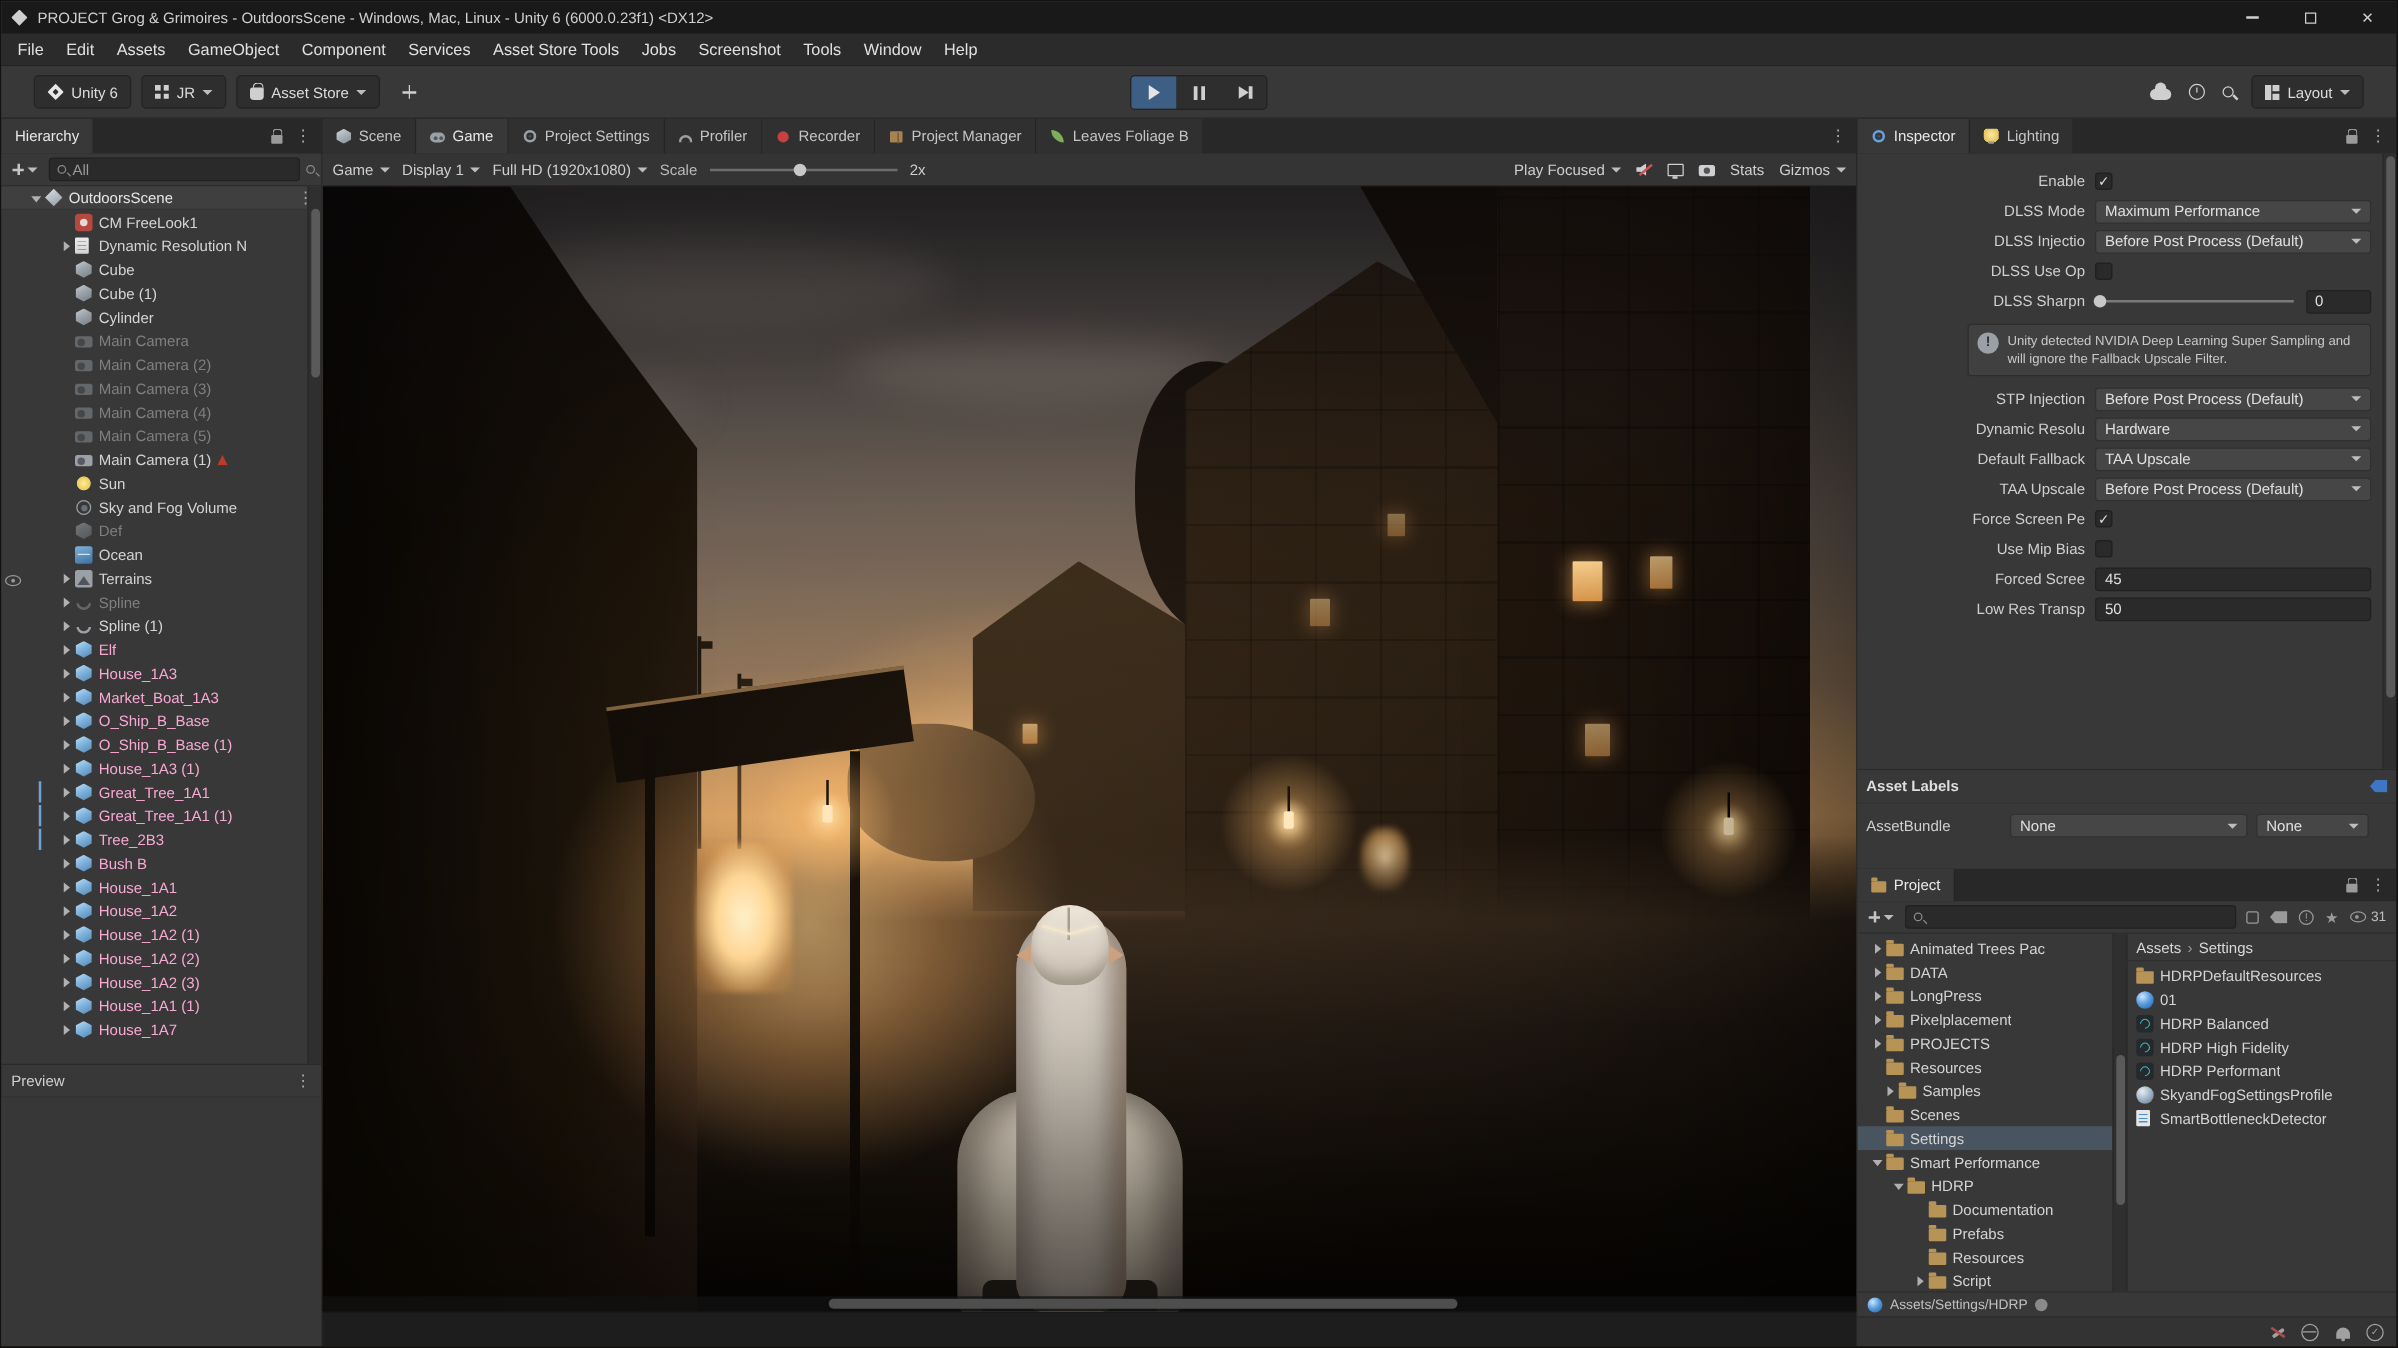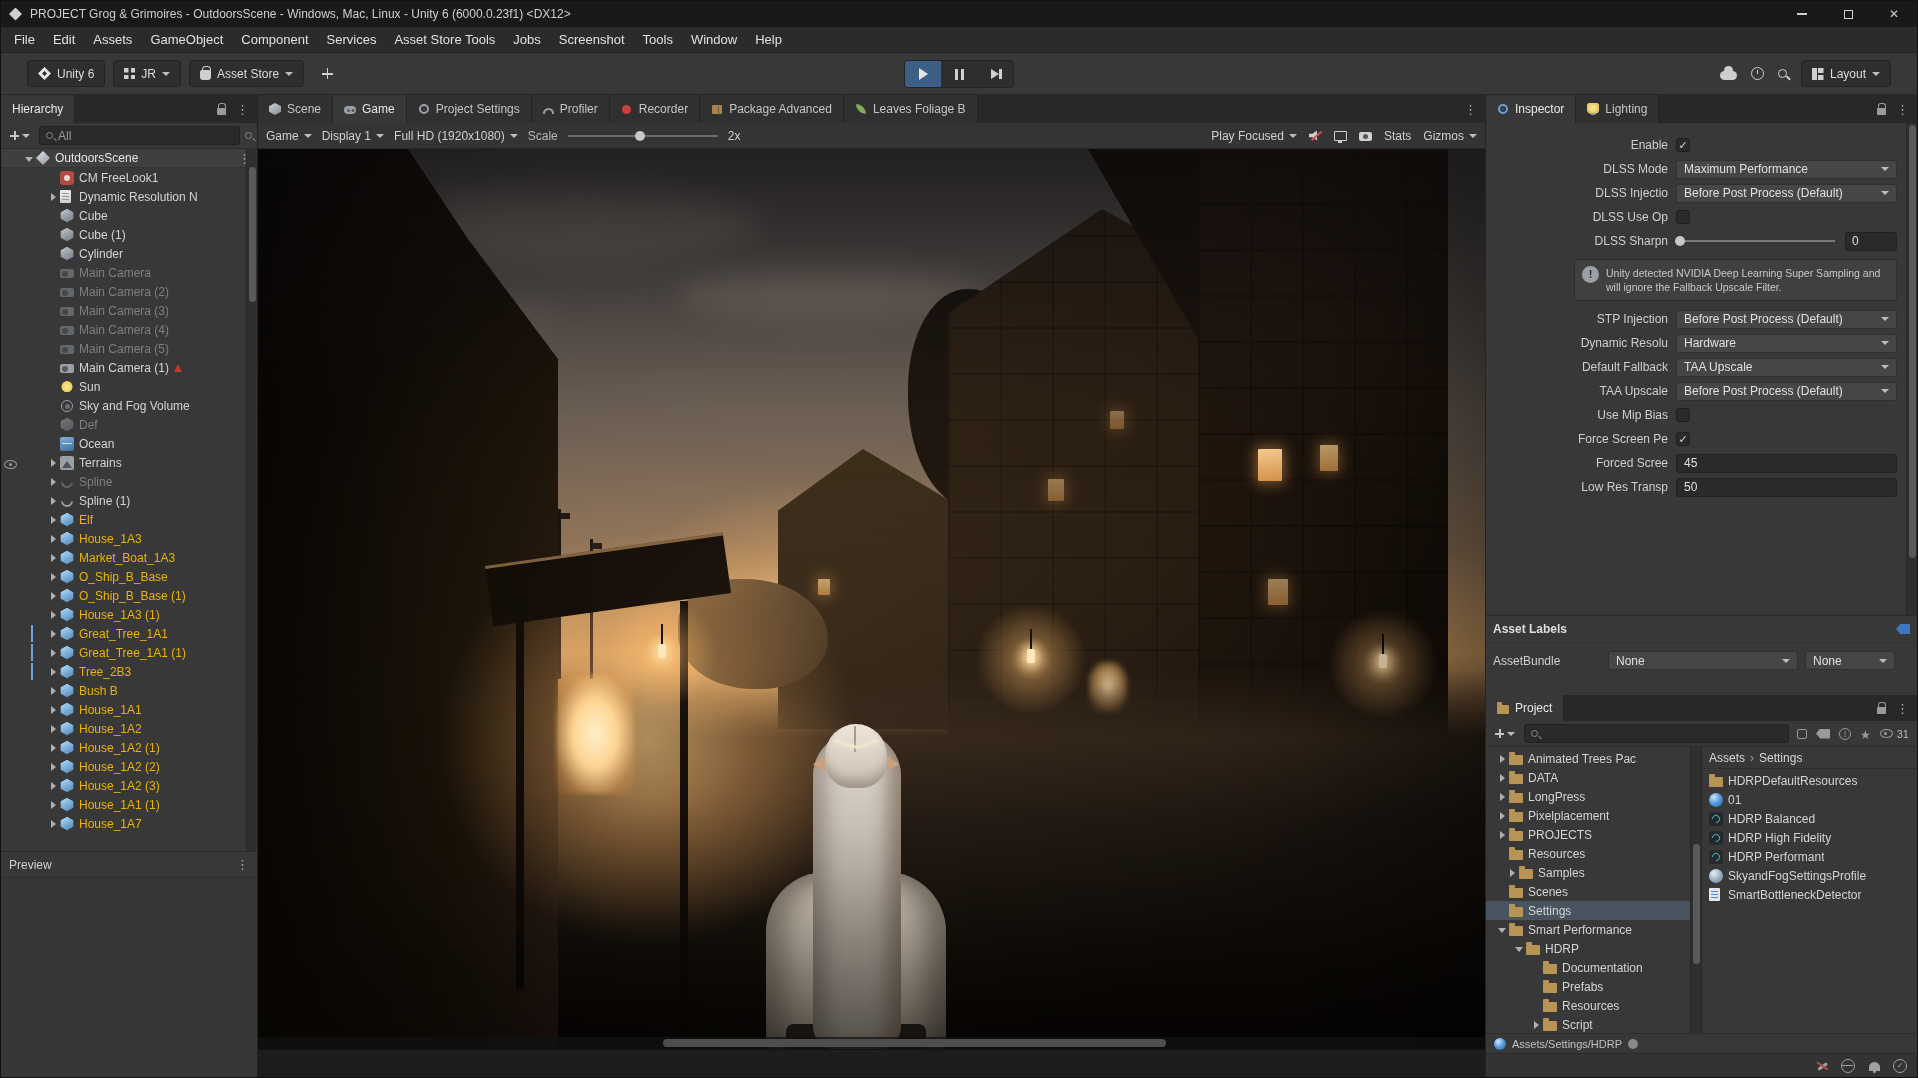--- a/index.html
+++ b/index.html
@@ -89,21 +89,21 @@
   .plus-sm::before{content:'';position:absolute;left:0;top:4px;width:9px;height:1.5px;background:#c5c5c5;}
   .plus-sm::after{content:'';position:absolute;left:4px;top:0;width:1.5px;height:9px;background:#c5c5c5;}
   .searchbox{flex:1;height:19px;background:#2a2a2a;border:1px solid #212121;border-radius:3px;display:flex;align-items:center;gap:5px;padding:0 6px;font-size:12px;color:#9a9a9a;min-width:0;}
   .mag-ic{width:7px;height:7px;border:1.3px solid #8a8a8a;border-radius:50%;position:relative;flex:none;}
   .mag-ic::after{content:'';position:absolute;left:5.5px;top:5.5px;width:4px;height:1.3px;background:#8a8a8a;transform:rotate(45deg);}
   .hier-tree{flex:1;position:relative;overflow:hidden;font-size:12px;}
   .trow{height:19px;display:flex;align-items:center;padding-left:46px;position:relative;color:#d4d4d4;white-space:nowrap;}
   .trow.scene-row{background:#3f3f3f;padding-left:22px;color:#e6e6e6;border-bottom:1px solid #333;}
   .trow.dim{color:#7f7f7f;}
   .trow.dim .ic{opacity:.45;}
-  .trow.prefab .tlabel{color:#eab308;}
+  .trow.prefab .tlabel{color:#f9a8d4;}
   .trow.bar::before{content:'';position:absolute;left:30px;top:1px;bottom:1px;width:2px;background:#6fa3d8;}
   .tlabel{overflow:hidden;text-overflow:clip;}
   .arr{width:13px;height:13px;position:relative;flex:none;}
   .arr.right::after{content:'';position:absolute;left:4px;top:3px;border-left:5px solid #b0b0b0;border-top:4px solid transparent;border-bottom:4px solid transparent;}
   .arr.down::after{content:'';position:absolute;left:2px;top:5px;border-top:5px solid #b0b0b0;border-left:4px solid transparent;border-right:4px solid transparent;}
   .more{margin-left:auto;margin-right:5px;}
   .more::after{content:'›';color:#9a9a9a;font-size:14px;line-height:1;}
   .red-badge{width:0;height:0;border-left:4px solid transparent;border-right:4px solid transparent;border-bottom:8px solid #c0392b;margin-left:5px;}
   .gutter-eye{position:absolute;left:3px;top:5px;}
   .eye-ic{width:13px;height:9px;border:1.4px solid #9a9a9a;border-radius:50%;position:relative;display:inline-block;}
@@ -626,21 +626,21 @@
             <div class="ptab">
               <span class="ti ti-gauge"></span>
               <span>Profiler</span>
             </div>
             <div class="ptab">
               <span class="ti ti-record"></span>
               <span>Recorder</span>
             </div>
             <div class="ptab">
               <span class="ti ti-package"></span>
-              <span>Package Advanced</span>
+              <span>Project Manager</span>
             </div>
             <div class="ptab">
               <span class="ti ti-leaf"></span>
               <span>Leaves Foliage B</span>
             </div>
           </div>
         <div class="ptab-icons">
           <span class="kebab"></span>
         </div>
       </div>
@@ -808,27 +808,27 @@
               </div>
             </div>
             <div class="insp-row">
               <div class="insp-label">TAA Upscale</div>
               <div class="dd">
                 <span class="dd-text">Before Post Process (Default)</span>
                 <span class="tri-d"></span>
               </div>
             </div>
             <div class="insp-row">
+              <div class="insp-label">Force Screen Pe</div>
+              <div class="cb checked"></div>
+              <div class="flex-spacer"></div>
+            </div>
+            <div class="insp-row">
               <div class="insp-label">Use Mip Bias</div>
               <div class="cb"></div>
-              <div class="flex-spacer"></div>
-            </div>
-            <div class="insp-row">
-              <div class="insp-label">Force Screen Pe</div>
-              <div class="cb checked"></div>
               <div class="flex-spacer"></div>
             </div>
             <div class="insp-row">
               <div class="insp-label">Forced Scree</div>
               <div class="tfield">45</div>
             </div>
             <div class="insp-row">
               <div class="insp-label">Low Res Transp</div>
               <div class="tfield">50</div>
             </div>

